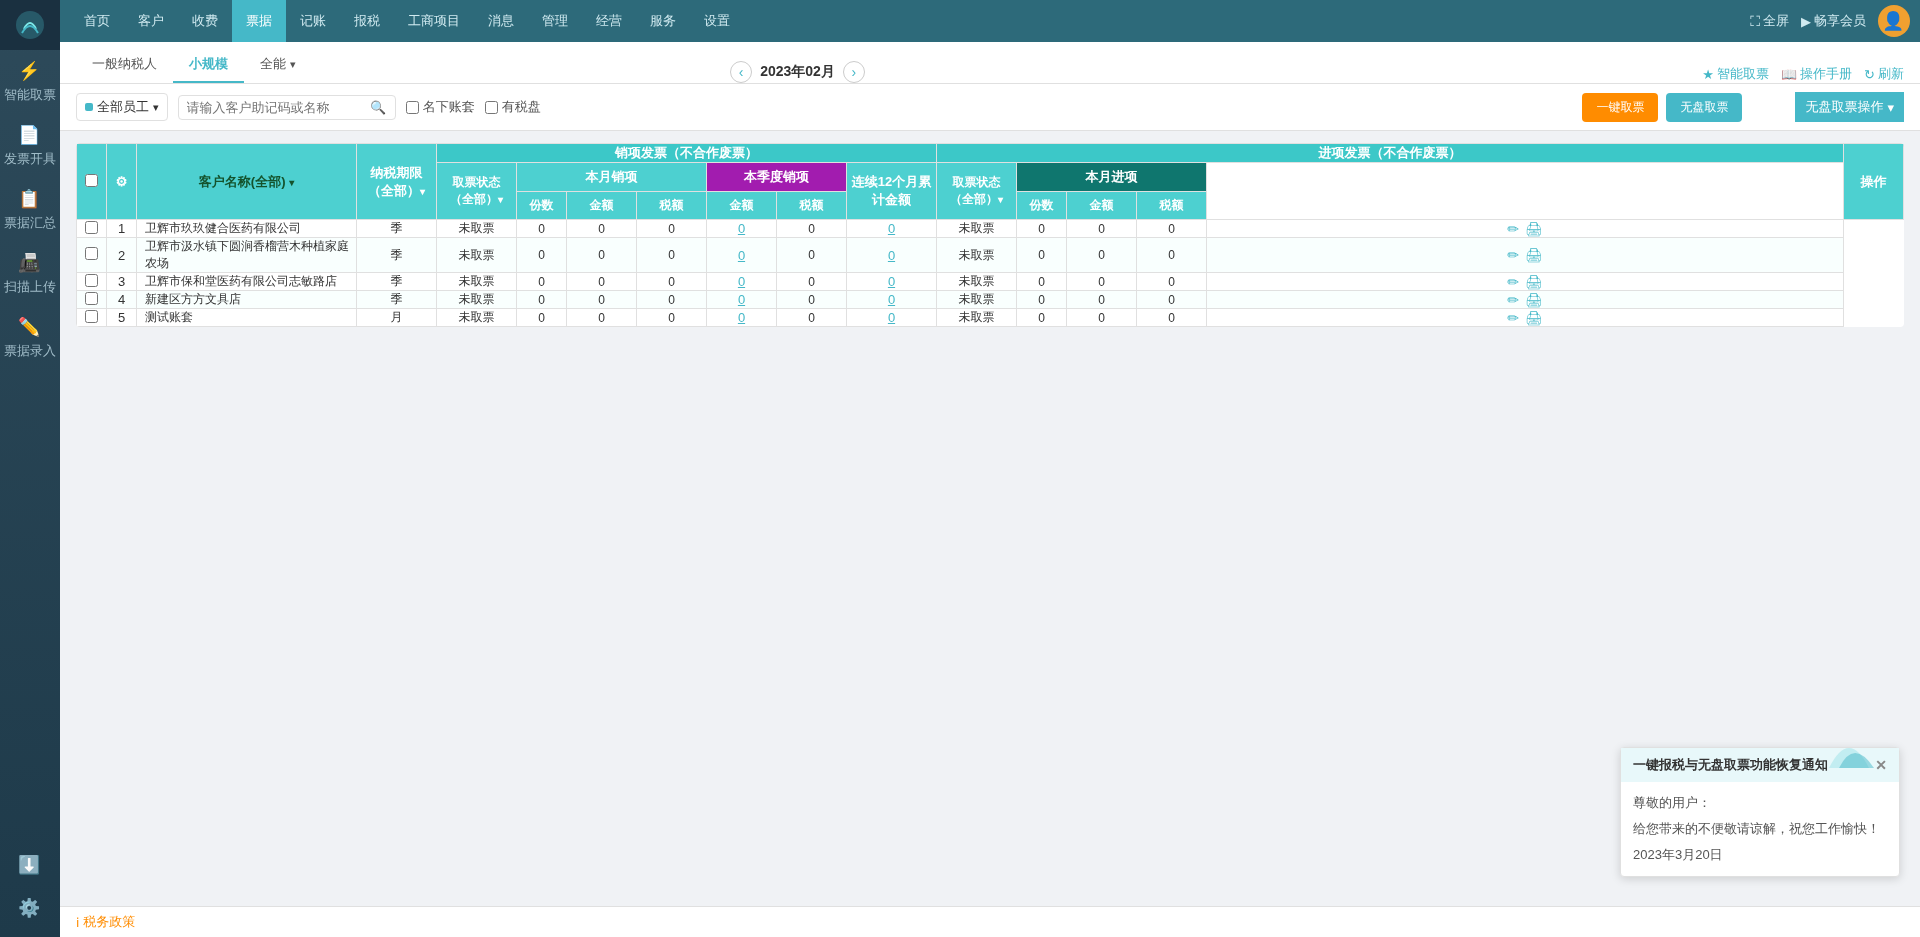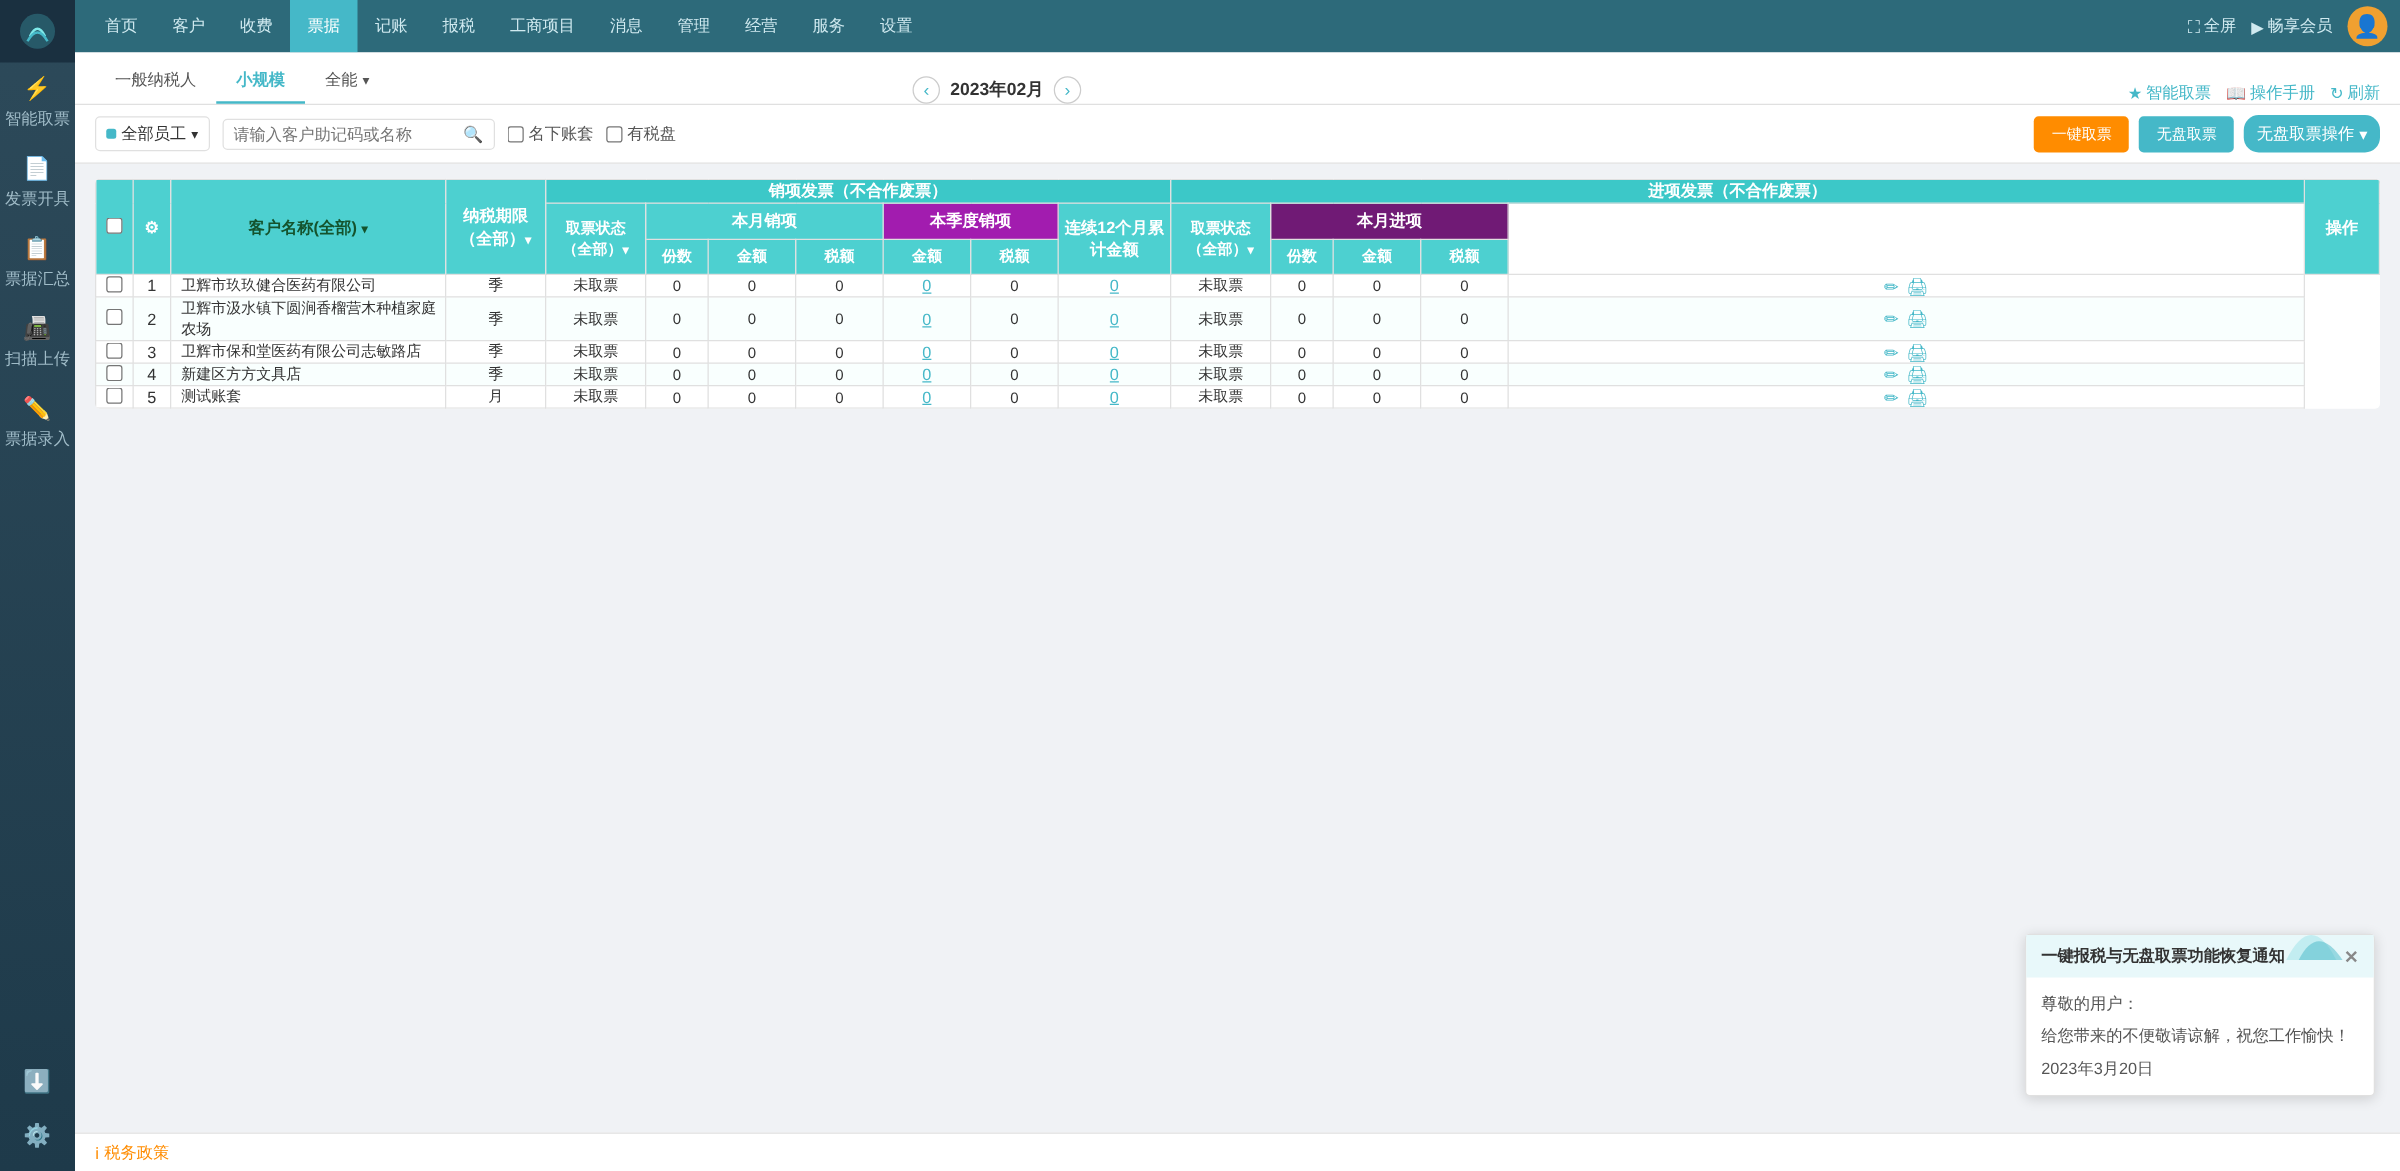--- a/index.html
+++ b/index.html
@@ -258,27 +258,28 @@
       border: none;
       border-radius: 4px;
       padding: 6px 14px;
       cursor: pointer;
       font-size: 12px;
     }
     .btn-dropdown {
       background: #45b8c8;
       color: #fff;
       border: none;
-      border-radius: 12px;
+      border-radius: 0;
       padding: 6px 10px;
       cursor: pointer;
       font-size: 12px;
       display: flex;
       align-items: center;
       gap: 4px;
+      margin-left: 45px;
     }
 
     
     .table-container {
       flex: 1;
       overflow: auto;
       padding: 12px 16px;
     }
     .data-table {
       width: 100%;
@@ -543,21 +544,21 @@
             </th>
             <th colspan="2" style="background:#a21caf;color:#fff;padding:5px 6px;">
               <span>本季度销项</span>
             </th>
             <th rowspan="2" style="background:#4dd0d0;color:#fff;width:90px;padding:5px 4px;font-size:11px;">
               <span>连续12个月累计金额</span>
             </th>
             <th rowspan="2" style="background:#4dd0d0;color:#fff;width:80px;padding:5px 6px;">
               取票状态<br>（全部）<span style="font-size:10px;">▾</span>
             </th>
-            <th colspan="3" style="background:#701a75;color:#fff;padding:5px 6px;">
+            <th colspan="3" style="background:#0f766e;color:#fff;padding:5px 6px;">
               <span>本月进项</span>
             </th>
           </tr>
           <tr>
             <th style="background:#4dd0d0;color:#fff;width:50px;padding:5px 4px;">份数</th>
             <th style="background:#4dd0d0;color:#fff;width:70px;padding:5px 4px;">金额</th>
             <th style="background:#4dd0d0;color:#fff;width:70px;padding:5px 4px;">税额</th>
             <th style="background:#4dd0d0;color:#fff;width:70px;padding:5px 4px;">金额</th>
             <th style="background:#4dd0d0;color:#fff;width:70px;padding:5px 4px;">税额</th>
             <th style="background:#4dd0d0;color:#fff;width:50px;padding:5px 4px;">份数</th>

